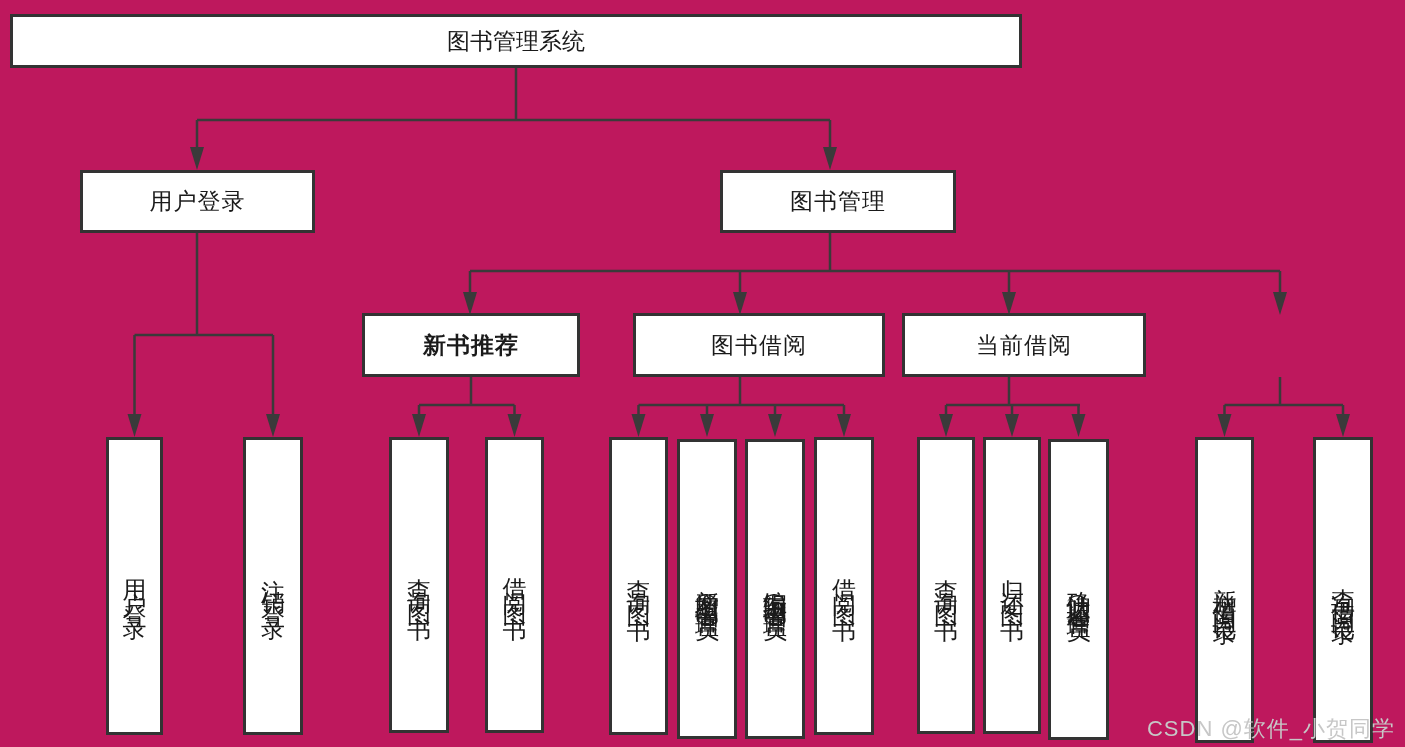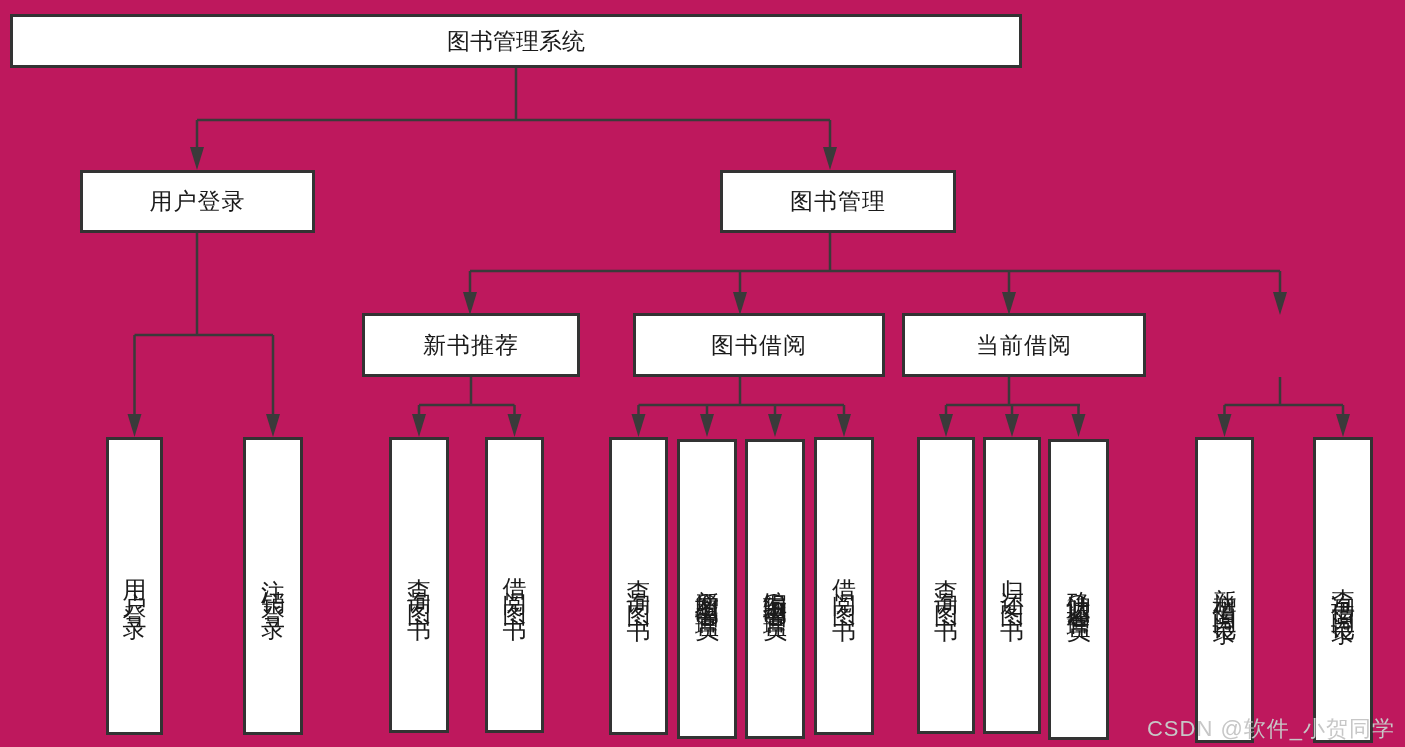--- a/index.html
+++ b/index.html
@@ -89,21 +89,21 @@
       <polygon points="1217.5,414 1231.5,414 1224.5,437"></polygon>
       <polygon points="1336,414 1350,414 1343,437"></polygon>
     </g>
   </svg>
 
   <div class="box title" style="left:10px;top:14px;width:1012px;height:54px;">图书管理系统</div>
 
   <div class="box h" style="left:80px;top:170px;width:235px;height:63px;">用户登录</div>
   <div class="box h" style="left:712px;top:170px;width:236px;height:63px;margin-left:8px;">图书管理</div>
 
-  <div class="box h" style="left:362px;top:313px;width:218px;height:64px;">新书推荐</div>
+  <div class="box h" style="left:362px;top:313px;width:218px;height:64px;font-weight:bold;">新书推荐</div>
   <div class="box h" style="left:633px;top:313px;width:252px;height:64px;">图书借阅</div>
   <div class="box h" style="left:902px;top:313px;width:244px;height:64px;">当前借阅</div>
 
   <div class="box v sp-lg" style="left:106px;top:437px;width:57px;height:298px;">用户登录</div>
   <div class="box v sp-lg" style="left:243px;top:437px;width:60px;height:298px;">注销登录</div>
 
   <div class="box v sp-lg" style="left:389px;top:437px;width:60px;height:296px;">查询图书</div>
   <div class="box v sp-lg" style="left:485px;top:437px;width:59px;height:296px;">借阅图书</div>
 
   <div class="box v sp-lg" style="left:609px;top:437px;width:59px;height:298px;">查询图书</div>

